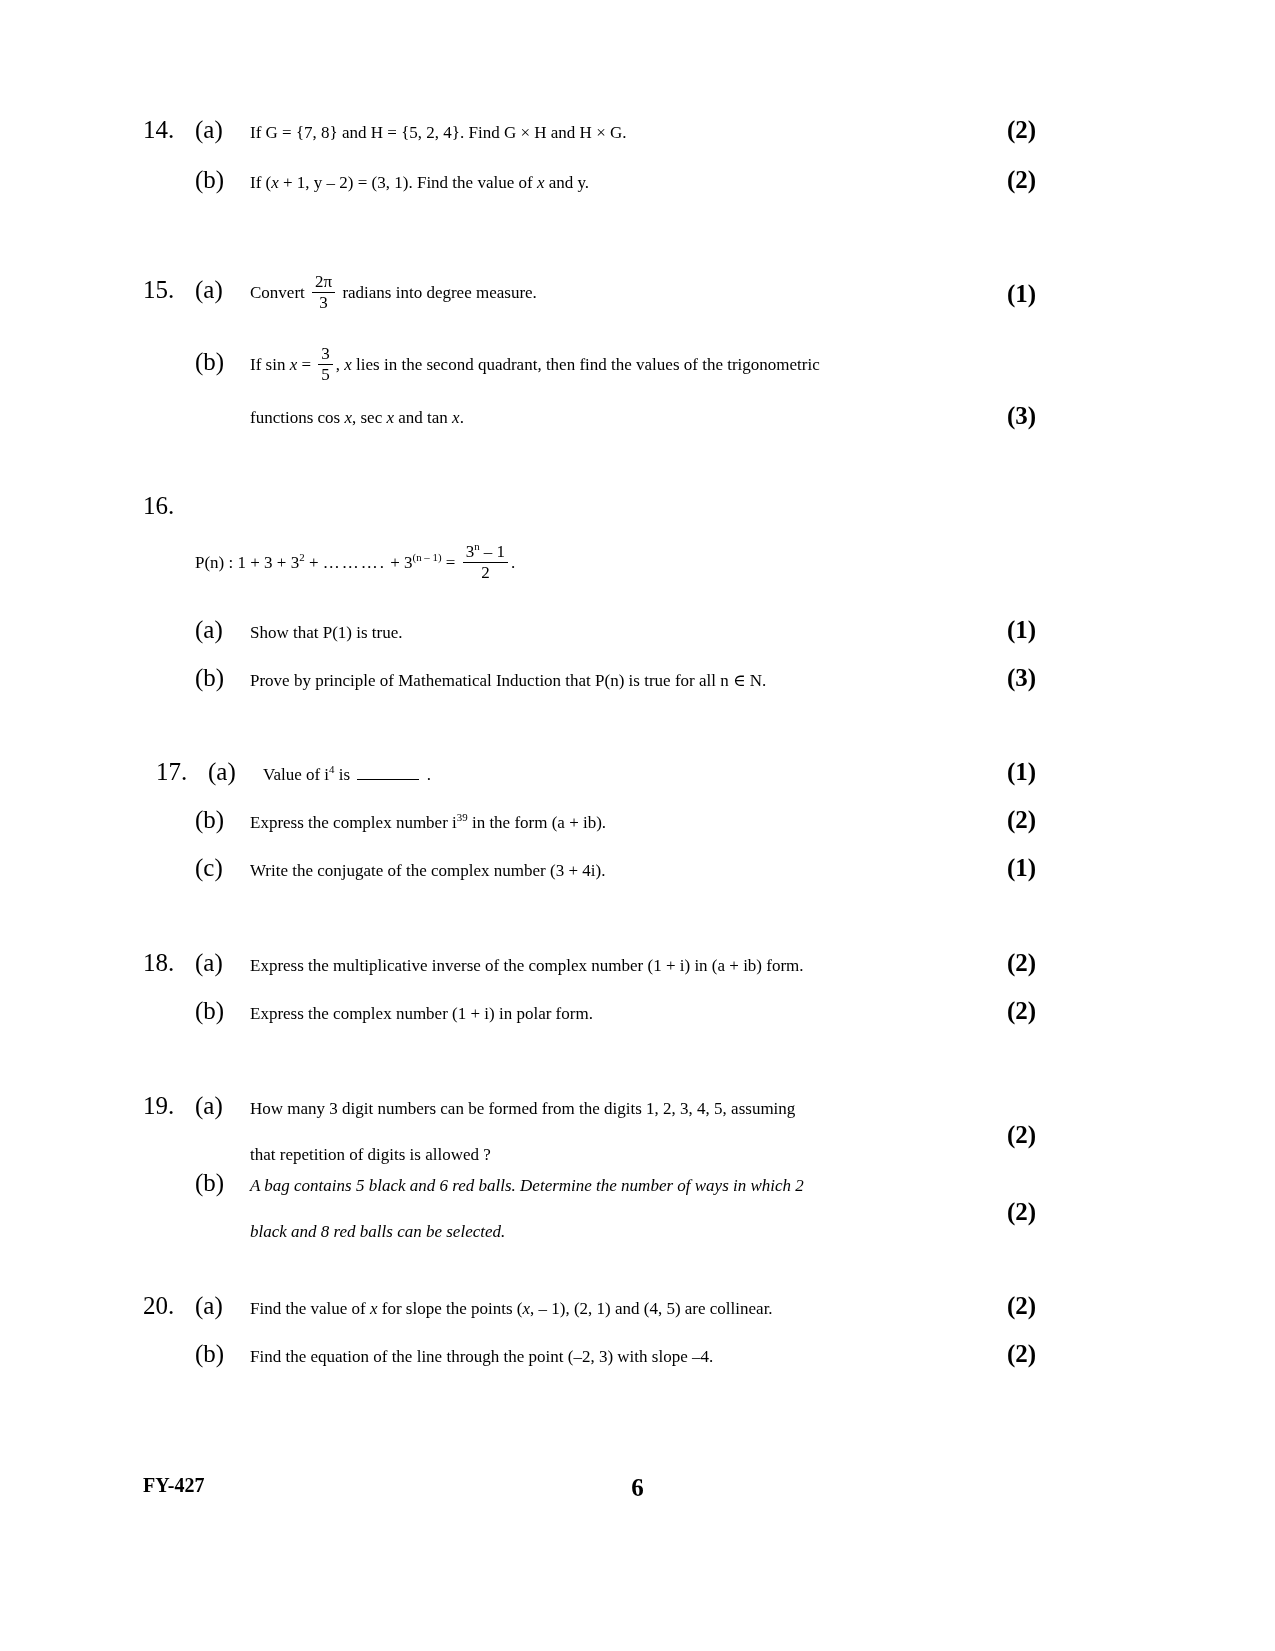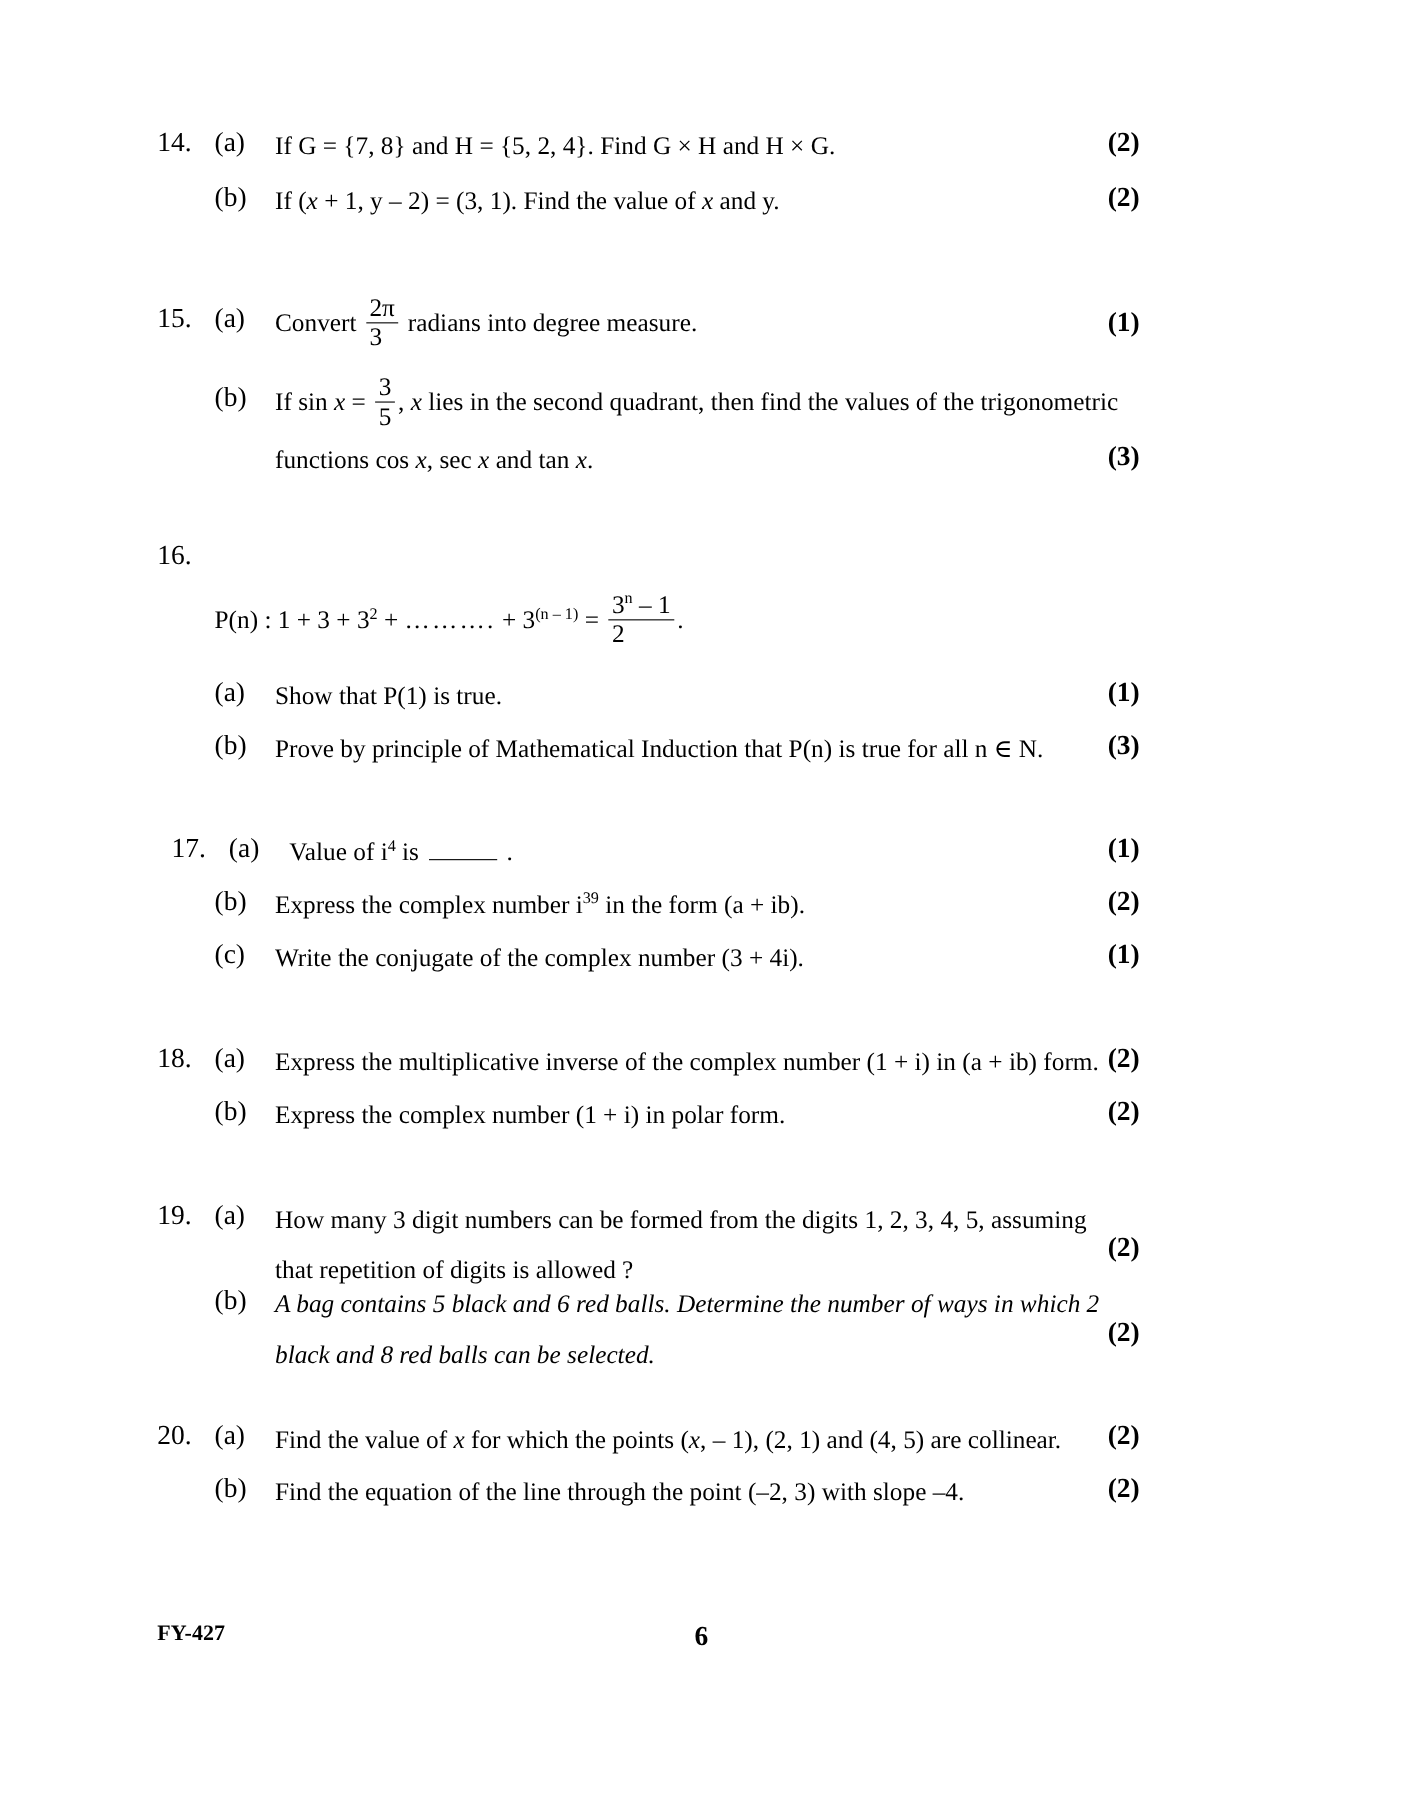--- a/index.html
+++ b/index.html
@@ -29,21 +29,21 @@
     font-size: 25px;
     line-height: 40px;
   }
   .qpart {
     width: 55px;
     flex: 0 0 55px;
     font-size: 25px;
     line-height: 40px;
   }
   .qtext {
-    font-size: 23px;
+    font-size: 17px;
     line-height: 46px;
     white-space: nowrap;
   }
   .marks {
     position: absolute;
     font-size: 25px;
     font-weight: bold;
     line-height: 40px;
     left: 1007px;
     width: 70px;
@@ -53,20 +53,21 @@
   
   .ital { font-style: italic; }
   .sup {
     font-size: 0.64em;
     vertical-align: super;
     line-height: 0;
   }
   .frac {
     display: inline-block;
     vertical-align: middle;
+    text-align: center;
     line-height: 1.06;
     margin: 0 3px;
     position: relative;
     top: -2px;
   }
   .frac .num {
     display: block;
     padding: 0 3px 1px 3px;
     border-bottom: 1.6px solid #000;
   }
@@ -214,21 +215,21 @@
     <span class="qtext" style="display:block;font-style:italic;">
         <span style="display:block;">A bag contains 5 black and 6 red balls. Determine the number of ways in which 2</span>
         <span style="display:block;">black and 8 red balls can be selected.</span>
       </span>
   </div>
   <div class="marks" style="top:1192px;">(2)</div>
 
   <div class="qrow" style="left:143px; top:1286px;">
     <span class="qnum">20.</span>
     <span class="qpart">(a)</span>
-    <span class="qtext"><span>Find the value of </span><span class="ital">x</span><span> for which the points (</span><span class="ital">x</span><span>, – 1), (2, 1) and (4, 5) are collinear.</span></span>
+    <span class="qtext"><span>Find the value of </span><span class="ital">x</span><span> for slope the points (</span><span class="ital">x</span><span>, – 1), (2, 1) and (4, 5) are collinear.</span></span>
   </div>
   <div class="marks" style="top:1286px;">(2)</div>
 
   <div class="qrow" style="left:143px; top:1334px;">
     <span class="qnum"></span>
     <span class="qpart">(b)</span>
     <span class="qtext">Find the equation of the line through the point (–2, 3) with slope –4.</span>
   </div>
   <div class="marks" style="top:1334px;">(2)</div>
 

